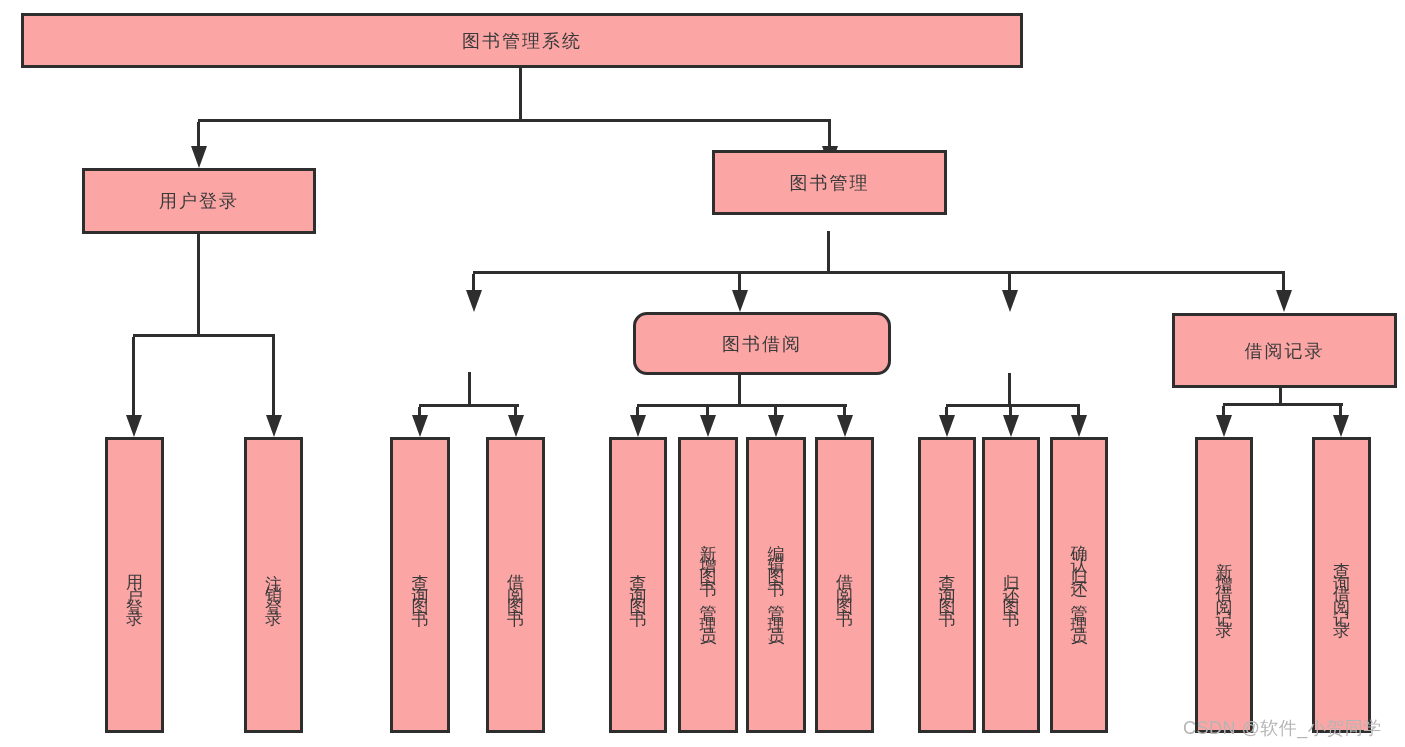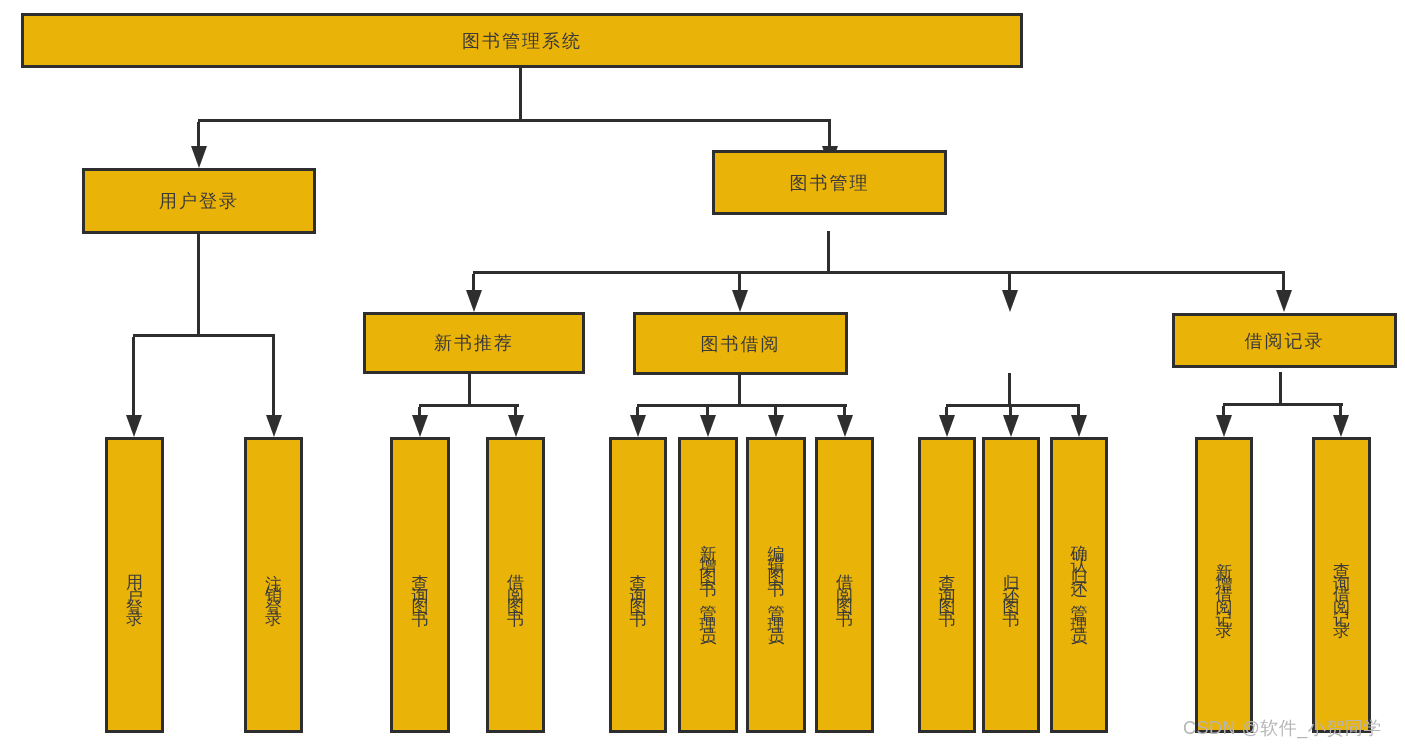--- a/index.html
+++ b/index.html
@@ -12,21 +12,21 @@
   body{font-family:"Liberation Sans","DejaVu Sans",sans-serif;}
   .stage{
     position:relative;
     width:1405px;height:747px;
     background:#ffffff;
     overflow:hidden;
   }
   
   .box{
     position:absolute;
-    background:#eab308;
+    background:#fca5a5;
     border:3px solid var(--line);
     display:flex;align-items:center;justify-content:center;
     color:var(--text);
     z-index:2;
   }
   .hbox{font-size:18px;letter-spacing:2px;}
   .vbox span{
     writing-mode:vertical-rl;
     text-orientation:mixed;
     font-size:17px;
@@ -108,27 +108,24 @@
     </div>
   <div class="arrow" style="left:1010px;top:274px;height:38px;">
       <i class="shaft"></i>
       <i class="head"></i>
     </div>
   <div class="arrow" style="left:1284px;top:274px;height:38px;">
       <i class="shaft"></i>
       <i class="head"></i>
     </div>
 
-  <div class="box hbox" style="left:363px;top:312px;width:222px;height:62px;">
-    <span>新书推荐</span>
-  </div>
-  <div class="box hbox" style="left:633px;top:312px;width:215px;height:63px;">
+  <div class="box hbox" style="left:633px;top:312px;width:258px;height:63px;border-radius:14px;">
     <span>图书借阅</span>
   </div>
-  <div class="box hbox" style="left:1172px;top:313px;width:225px;height:55px;">
+  <div class="box hbox" style="left:1172px;top:313px;width:225px;height:75px;">
     <span>借阅记录</span>
   </div>
 
   <div class="vline" style="left:468px;top:372px;height:35px;"></div>
   <div class="hline" style="left:419px;top:404px;width:100px;"></div>
   <div class="arrow" style="left:420px;top:407px;height:30px;">
       <i class="shaft"></i>
       <i class="head"></i>
     </div>
   <div class="arrow" style="left:516px;top:407px;height:30px;">

